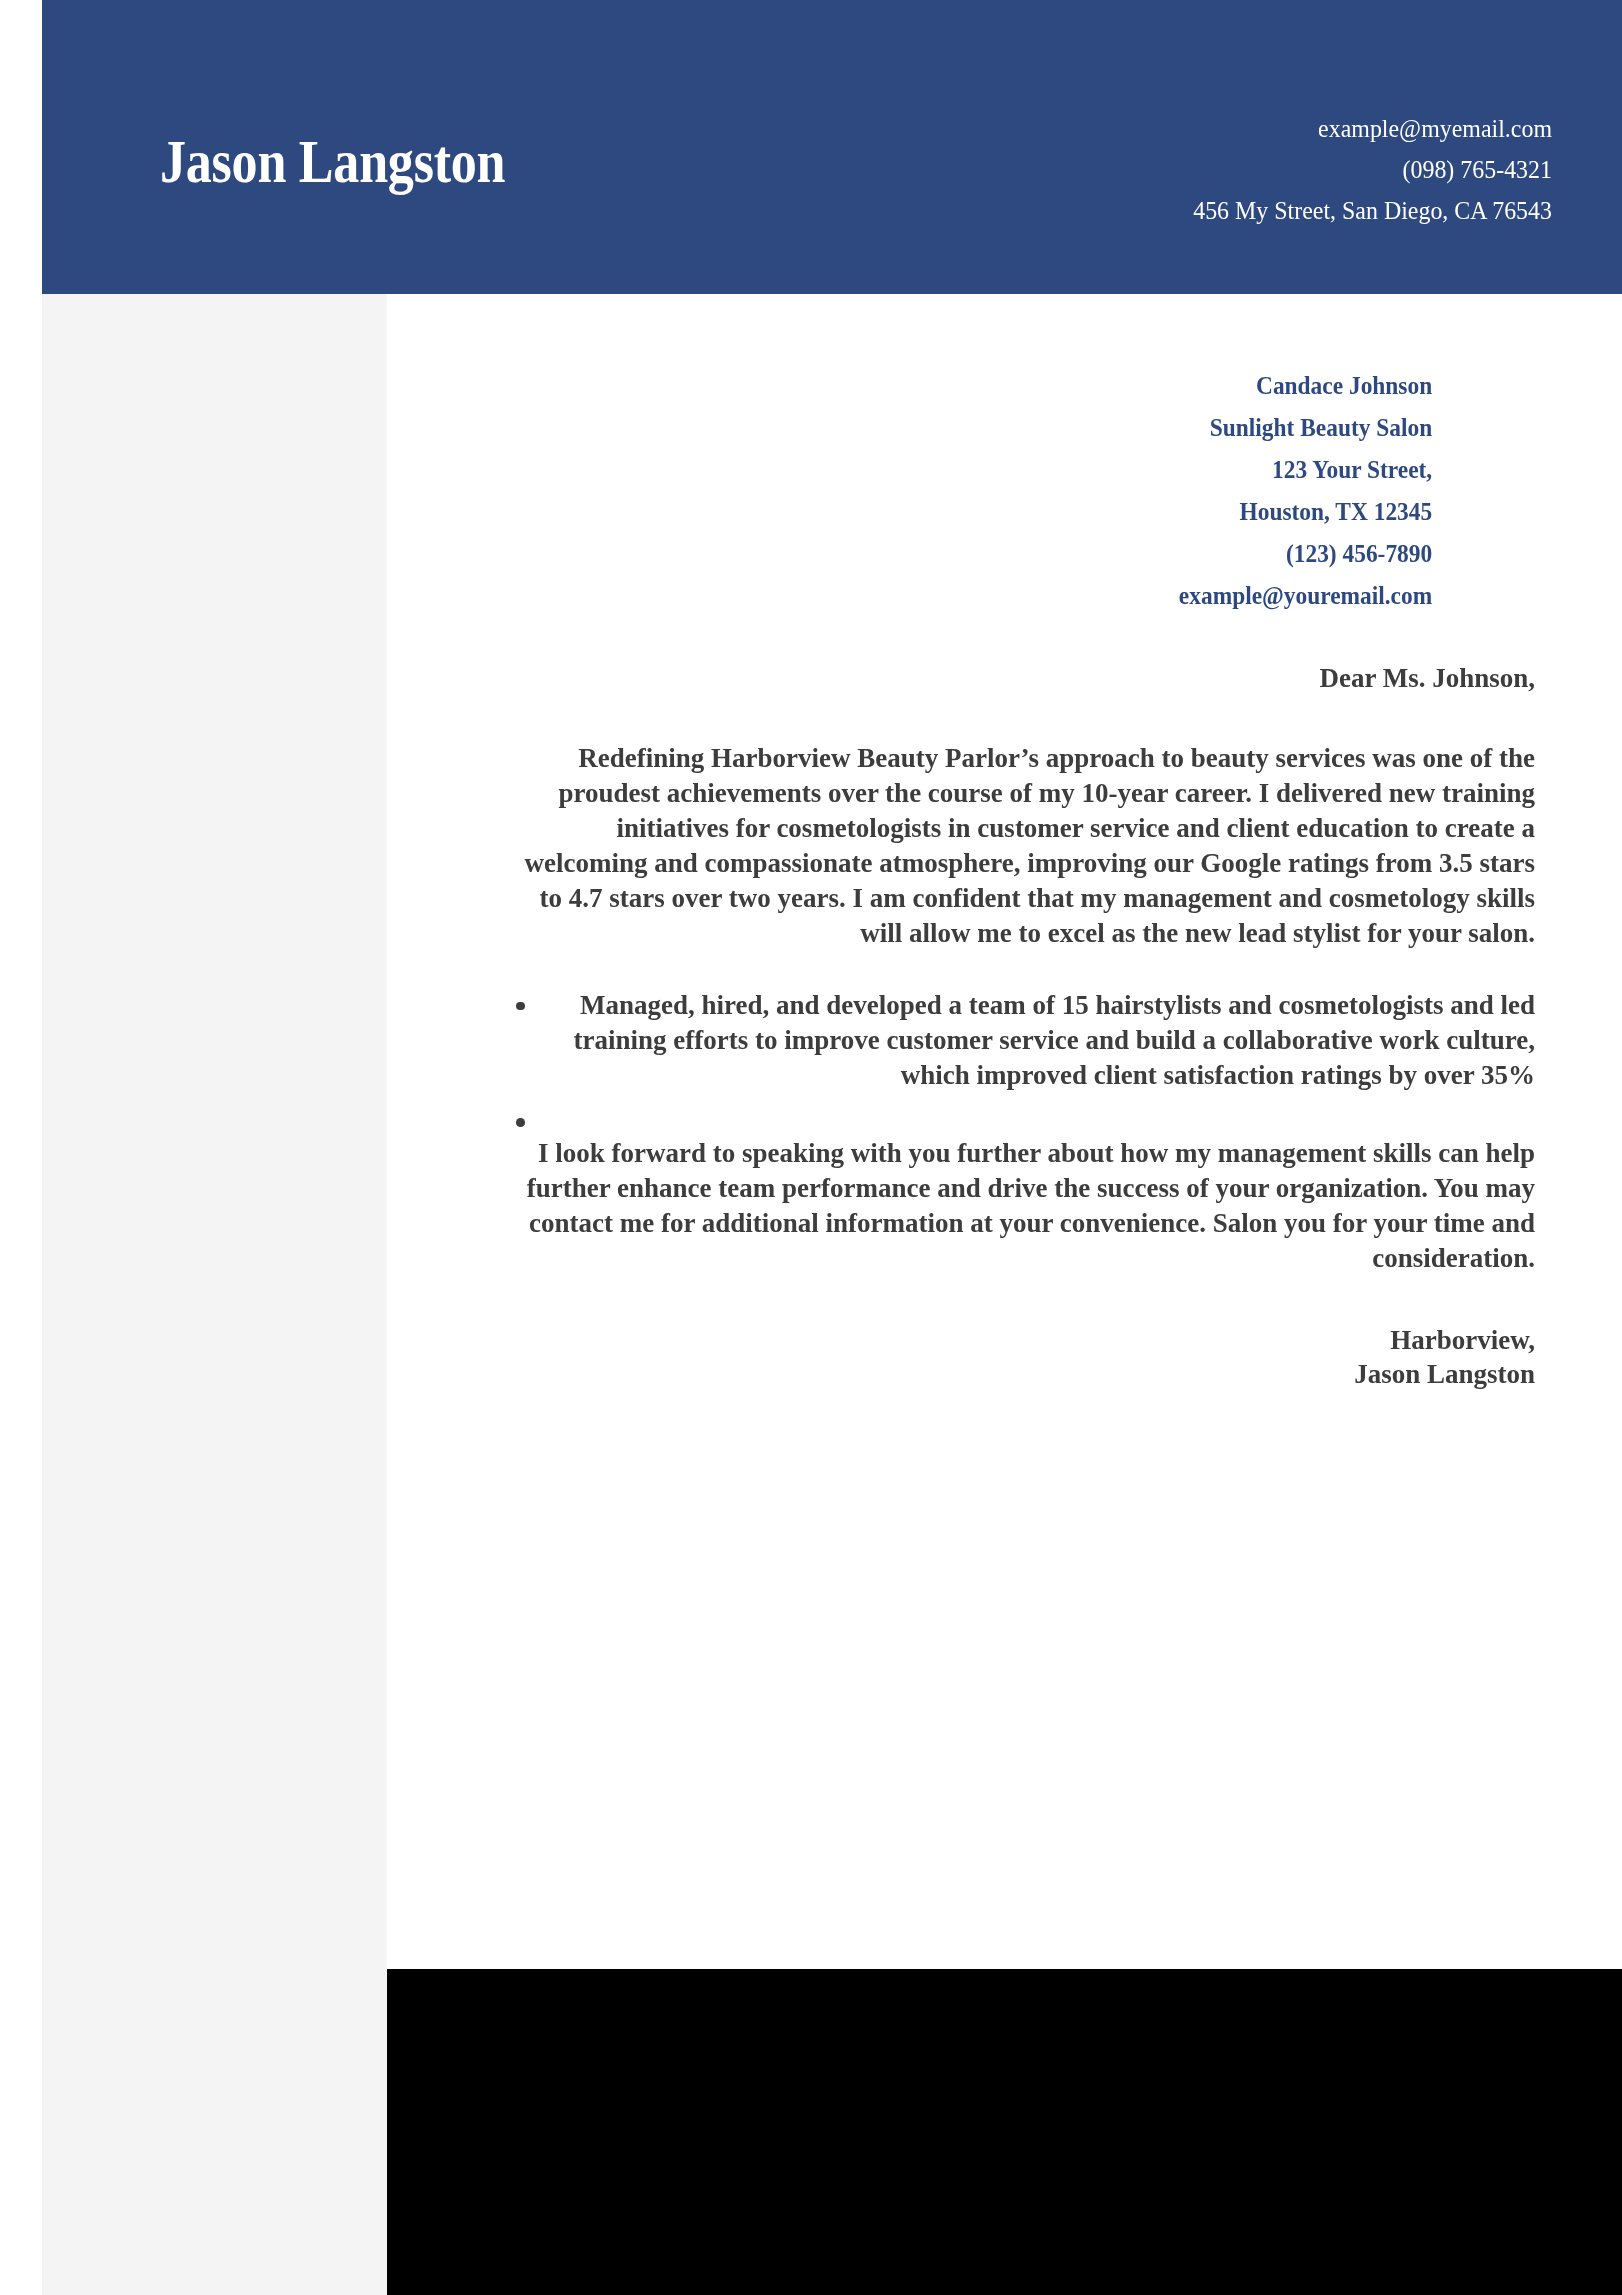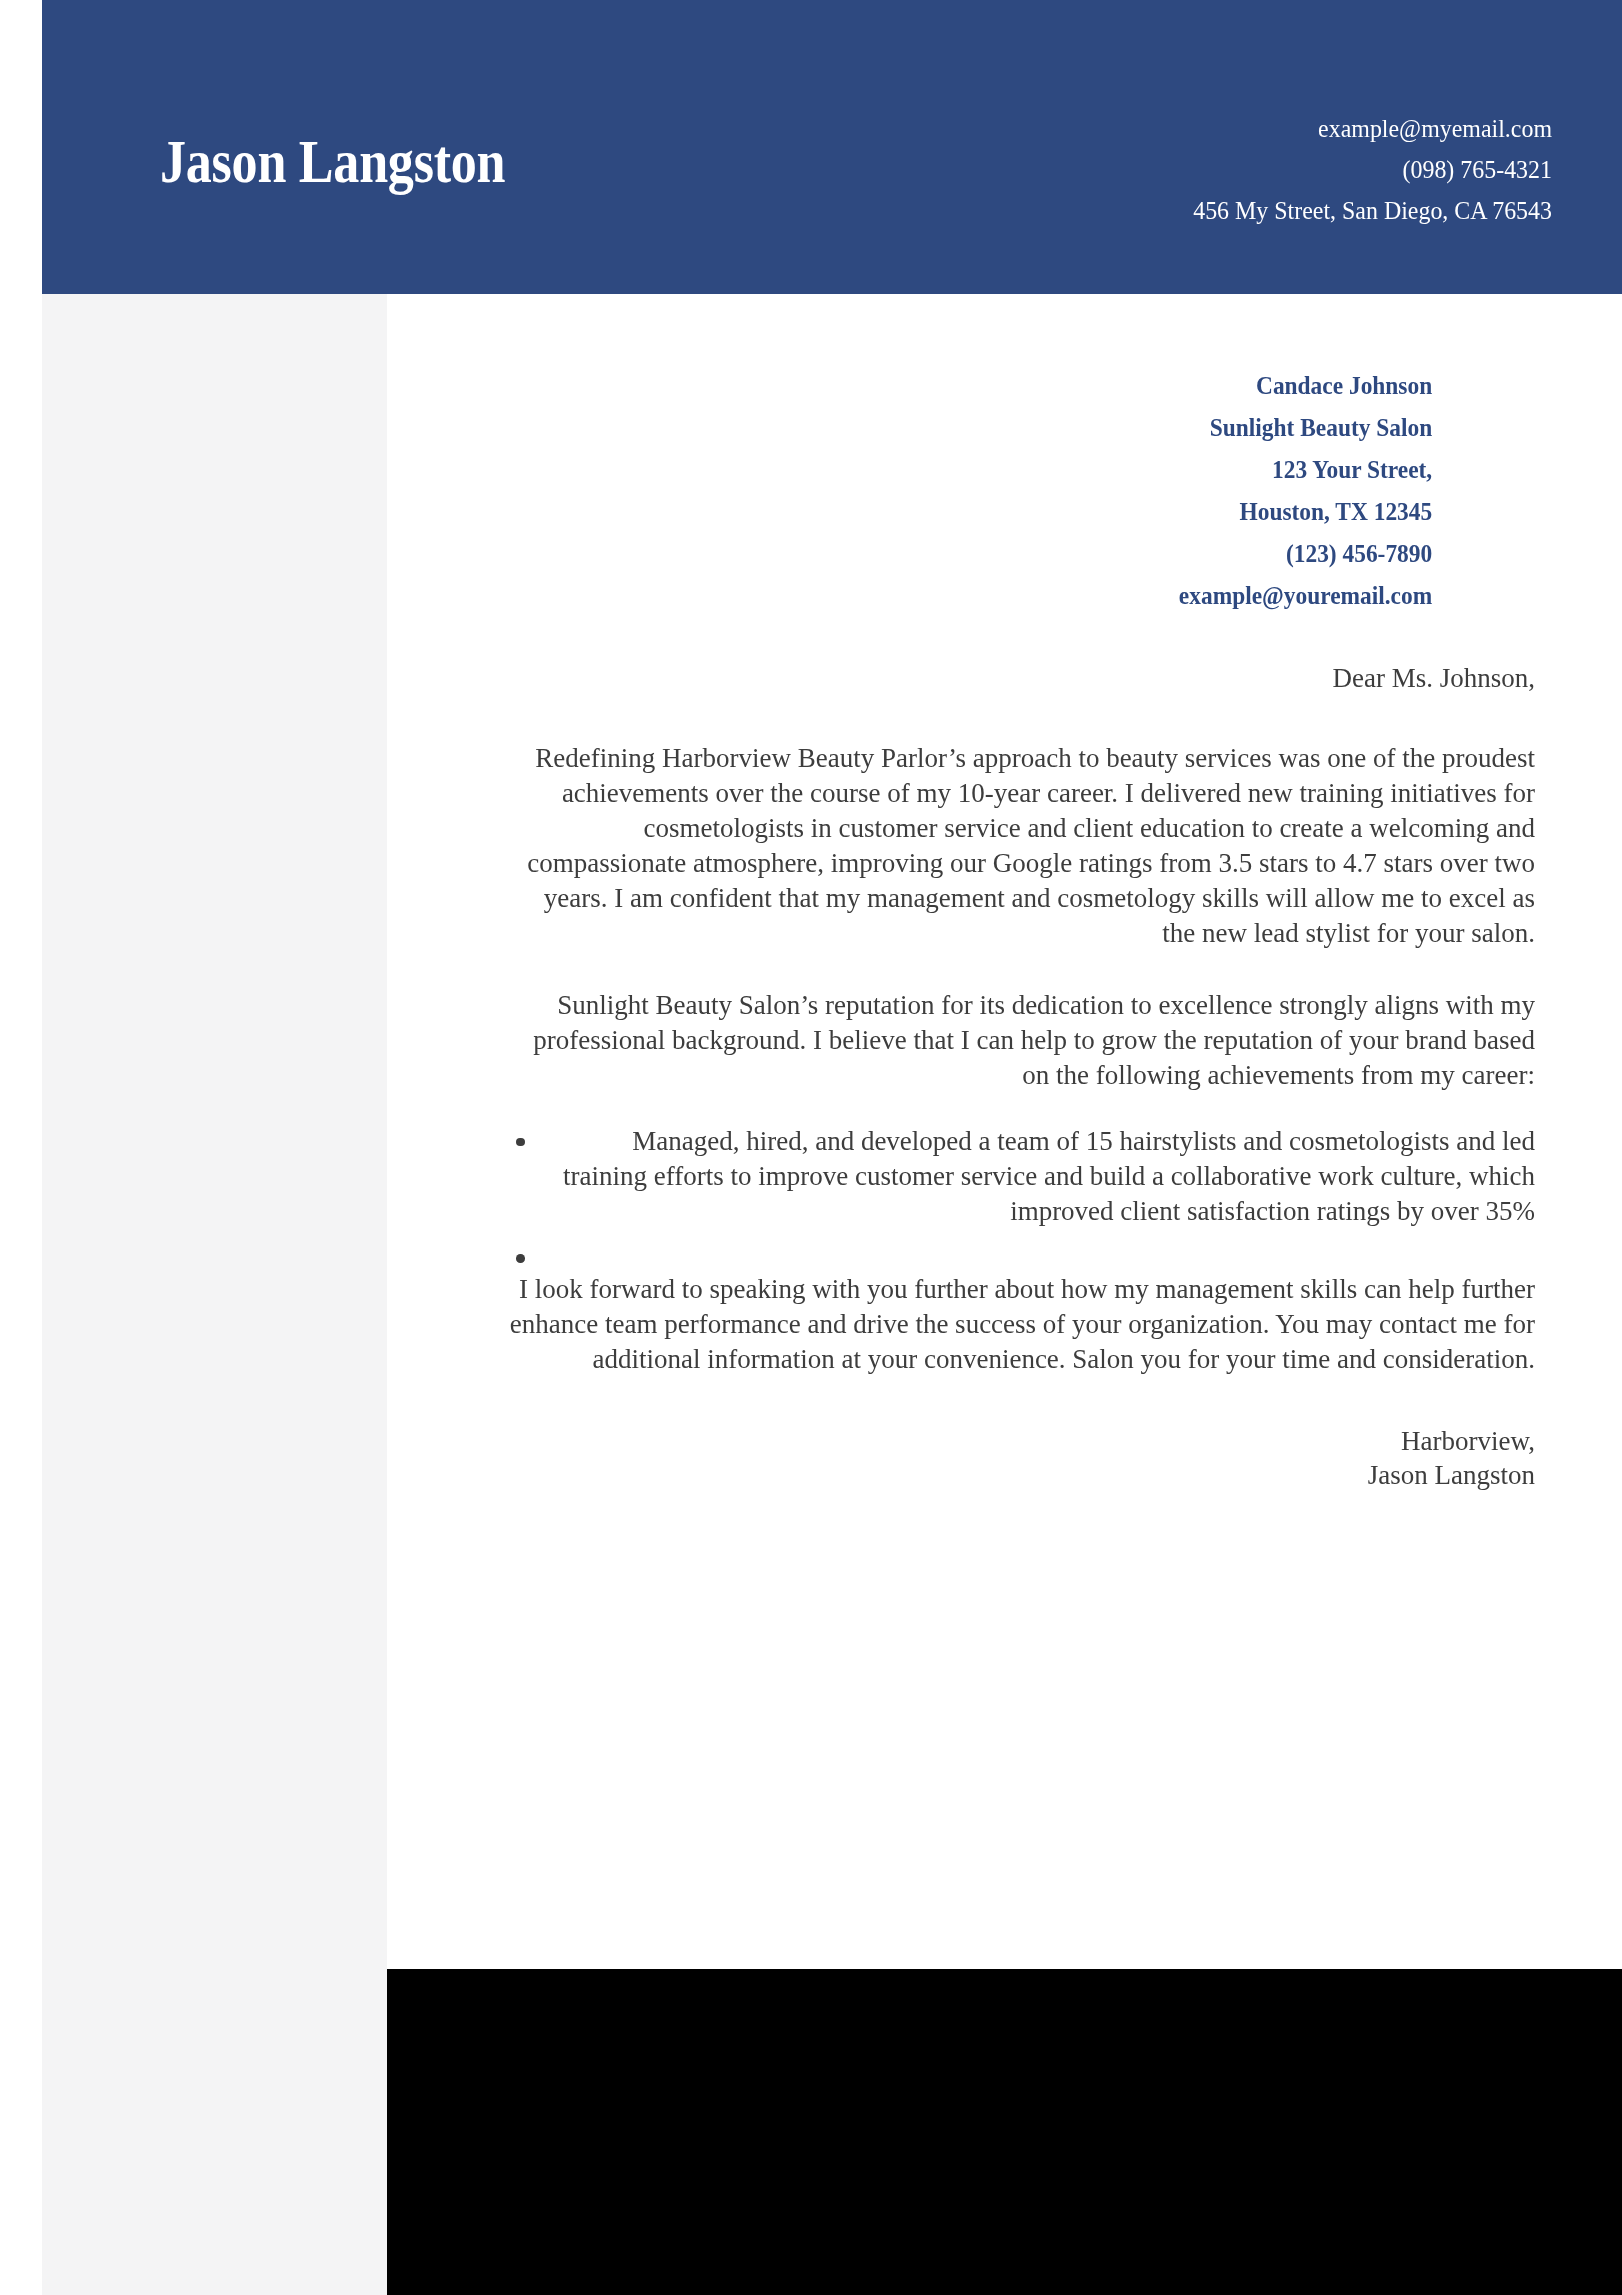--- a/index.html
+++ b/index.html
@@ -107,20 +107,21 @@
   }
   .recipient div { white-space:nowrap; }
 
   
   .letter {
     margin-top:44px;
     color:#3d3d3d;
     font-family:"Liberation Serif", serif;
     font-size:27px;
     line-height:35px;
+    font-weight:bold;
   }
 
   .salutation { margin-bottom:45px; }
 
   .para { margin-bottom:37px; }
   .para.tight { margin-bottom:31px; }
 
   .bullets {
     list-style:none;
     margin:0 0 43px 0;
@@ -180,21 +181,20 @@
         <div>(123) 456-7890</div>
         <div>example@youremail.com</div>
       </div>
 
       <div class="letter">
 
         <div class="salutation">Dear Ms. Johnson,</div>
 
         <div class="para">Redefining Harborview Beauty Parlor’s approach to beauty services was one of the proudest achievements over the course of my 10-year career. I delivered new training initiatives for cosmetologists in customer service and client education to create a welcoming and compassionate atmosphere, improving our Google ratings from 3.5 stars to 4.7 stars over two years. I am confident that my management and cosmetology skills will allow me to excel as the new lead stylist for your salon.</div>
 
-        <div class="para tight">Sunlight Beauty Salon’s reputation for its dedication to excellence strongly aligns with my professional background. I believe that I can help to grow the reputation of your brand based on the following achievements from my career:</div>
 
         <ul class="bullets">
           <li>
             <span class="dot"></span>
             <span>Managed, hired, and developed a team of 15 hairstylists and cosmetologists and led training efforts to improve customer service and build a collaborative work culture, which improved client satisfaction ratings by over 35%</span>
           </li>
           <li>
             <span class="dot"></span>
           </li>
         </ul>

